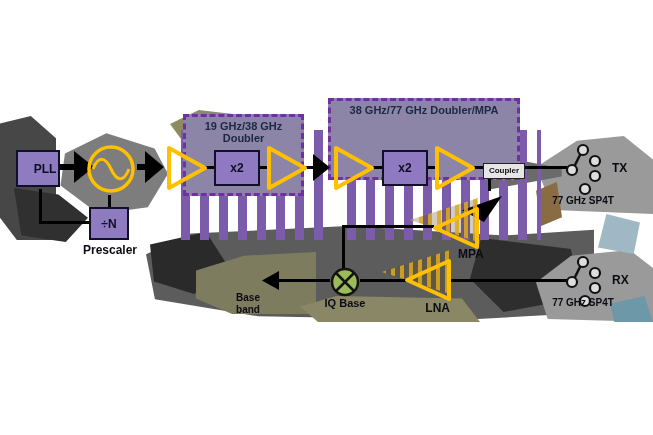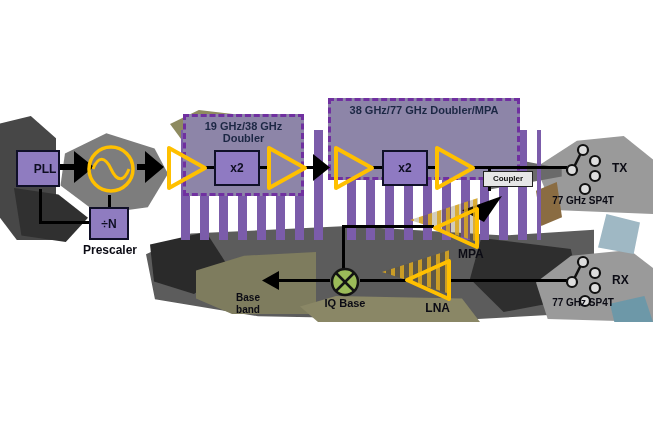--- a/index.html
+++ b/index.html
@@ -99,21 +99,21 @@
   <div class="pbox" style="left:382px;top:150px;width:46px;height:36px;background:#8F7AC2;">
     <span>x2</span>
   </div>
   <div class="line" style="left:426px;top:166px;width:9px;height:3px;"></div>
   <svg class="comp" style="left:434px;top:145px;" width="42" height="46" viewBox="0 0 42 46">
     <polygon points="3,3 3,43 39,23" fill="none" stroke="#FFC000" stroke-width="4" stroke-linejoin="round"></polygon>
   </svg>
 
   <div class="line" style="left:471px;top:166px;width:96px;height:3px;"></div>
   <div class="line" style="left:488px;top:169px;width:3px;height:22px;"></div>
-  <div class="coupler" style="left:483px;top:171px;width:50px;height:16px;">
+  <div class="coupler" style="left:483px;top:163px;width:42px;height:16px;">
     <span>Coupler</span>
   </div>
   <div class="ah-left" style="left:462px;top:196px;width:40px;height:26px;clip-path:polygon(100% 0,55% 100%,0 55%);"></div>
 
   <div class="amp-shadow" style="left:410px;top:198px;width:68px;height:44px;"></div>
   <svg class="comp" style="left:432px;top:206px;" width="48" height="44" viewBox="0 0 48 44">
     <polygon points="45,3 45,41 3,22" fill="none" stroke="#FFC000" stroke-width="4" stroke-linejoin="round"></polygon>
   </svg>
   <div class="lbl" style="left:458px;top:247px;width:44px;font-size:12px;">MPA</div>
   <div class="line" style="left:342px;top:225px;width:92px;height:3px;"></div>

